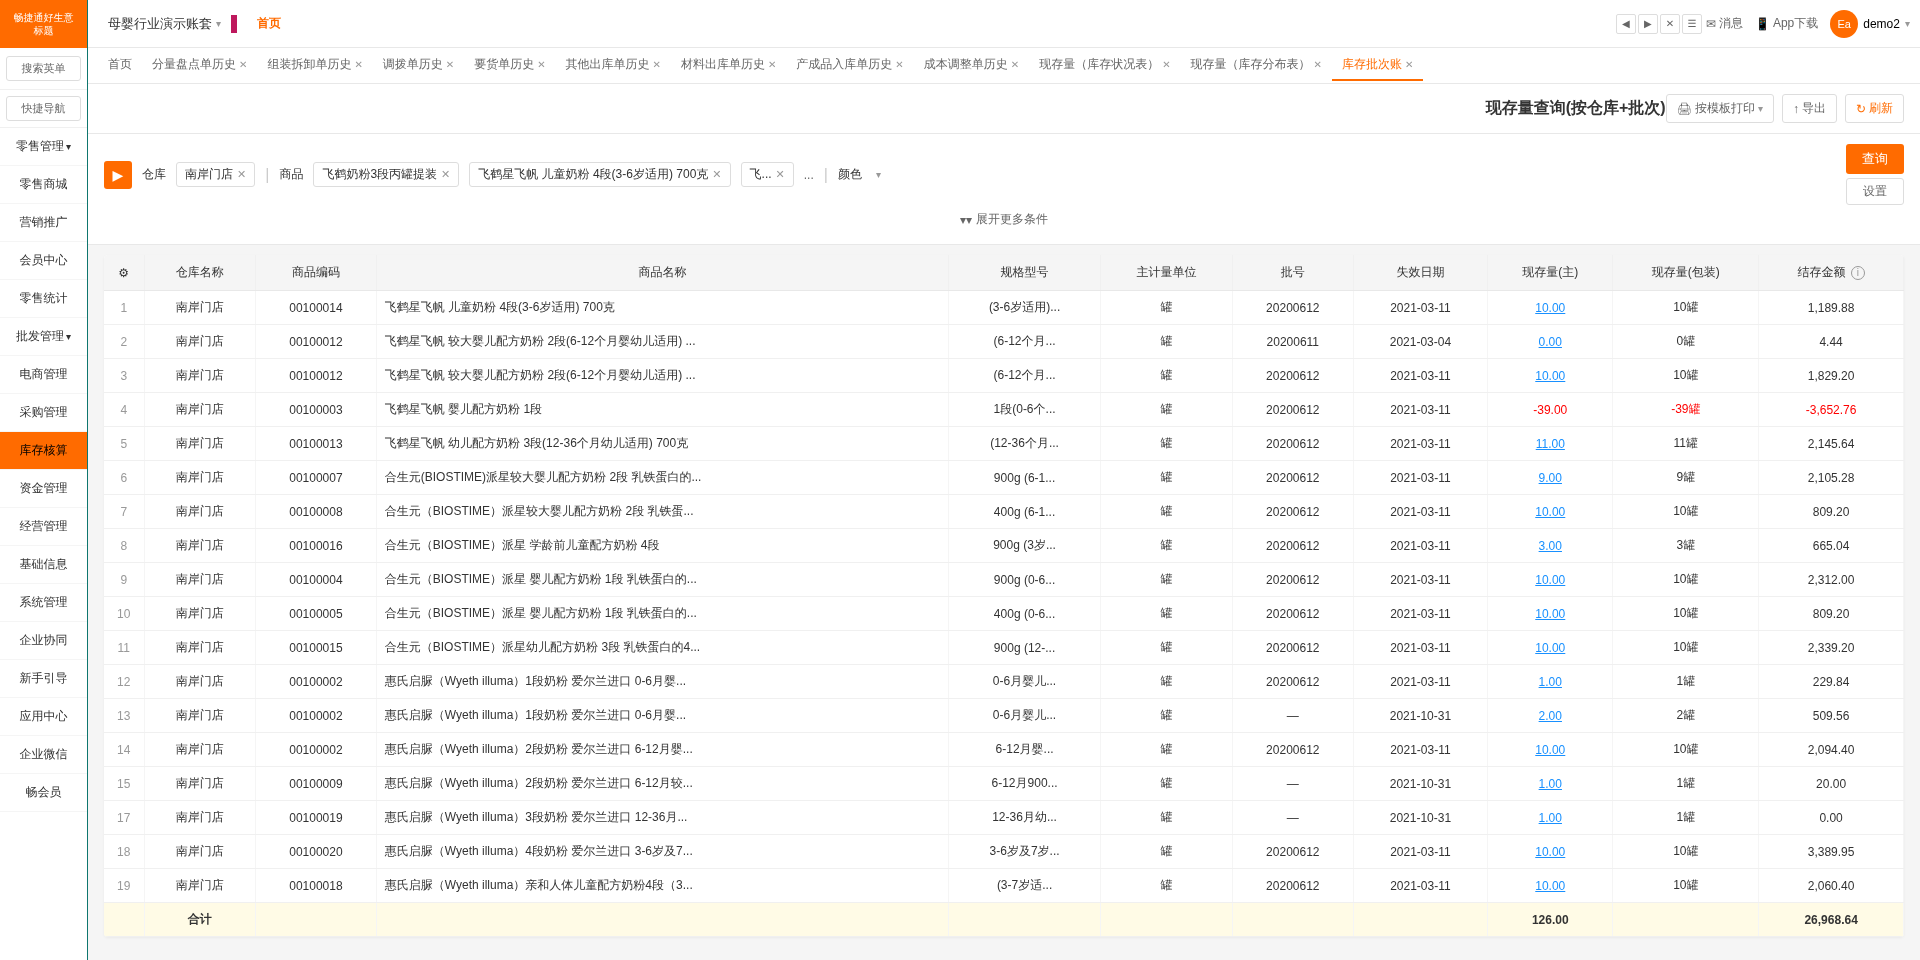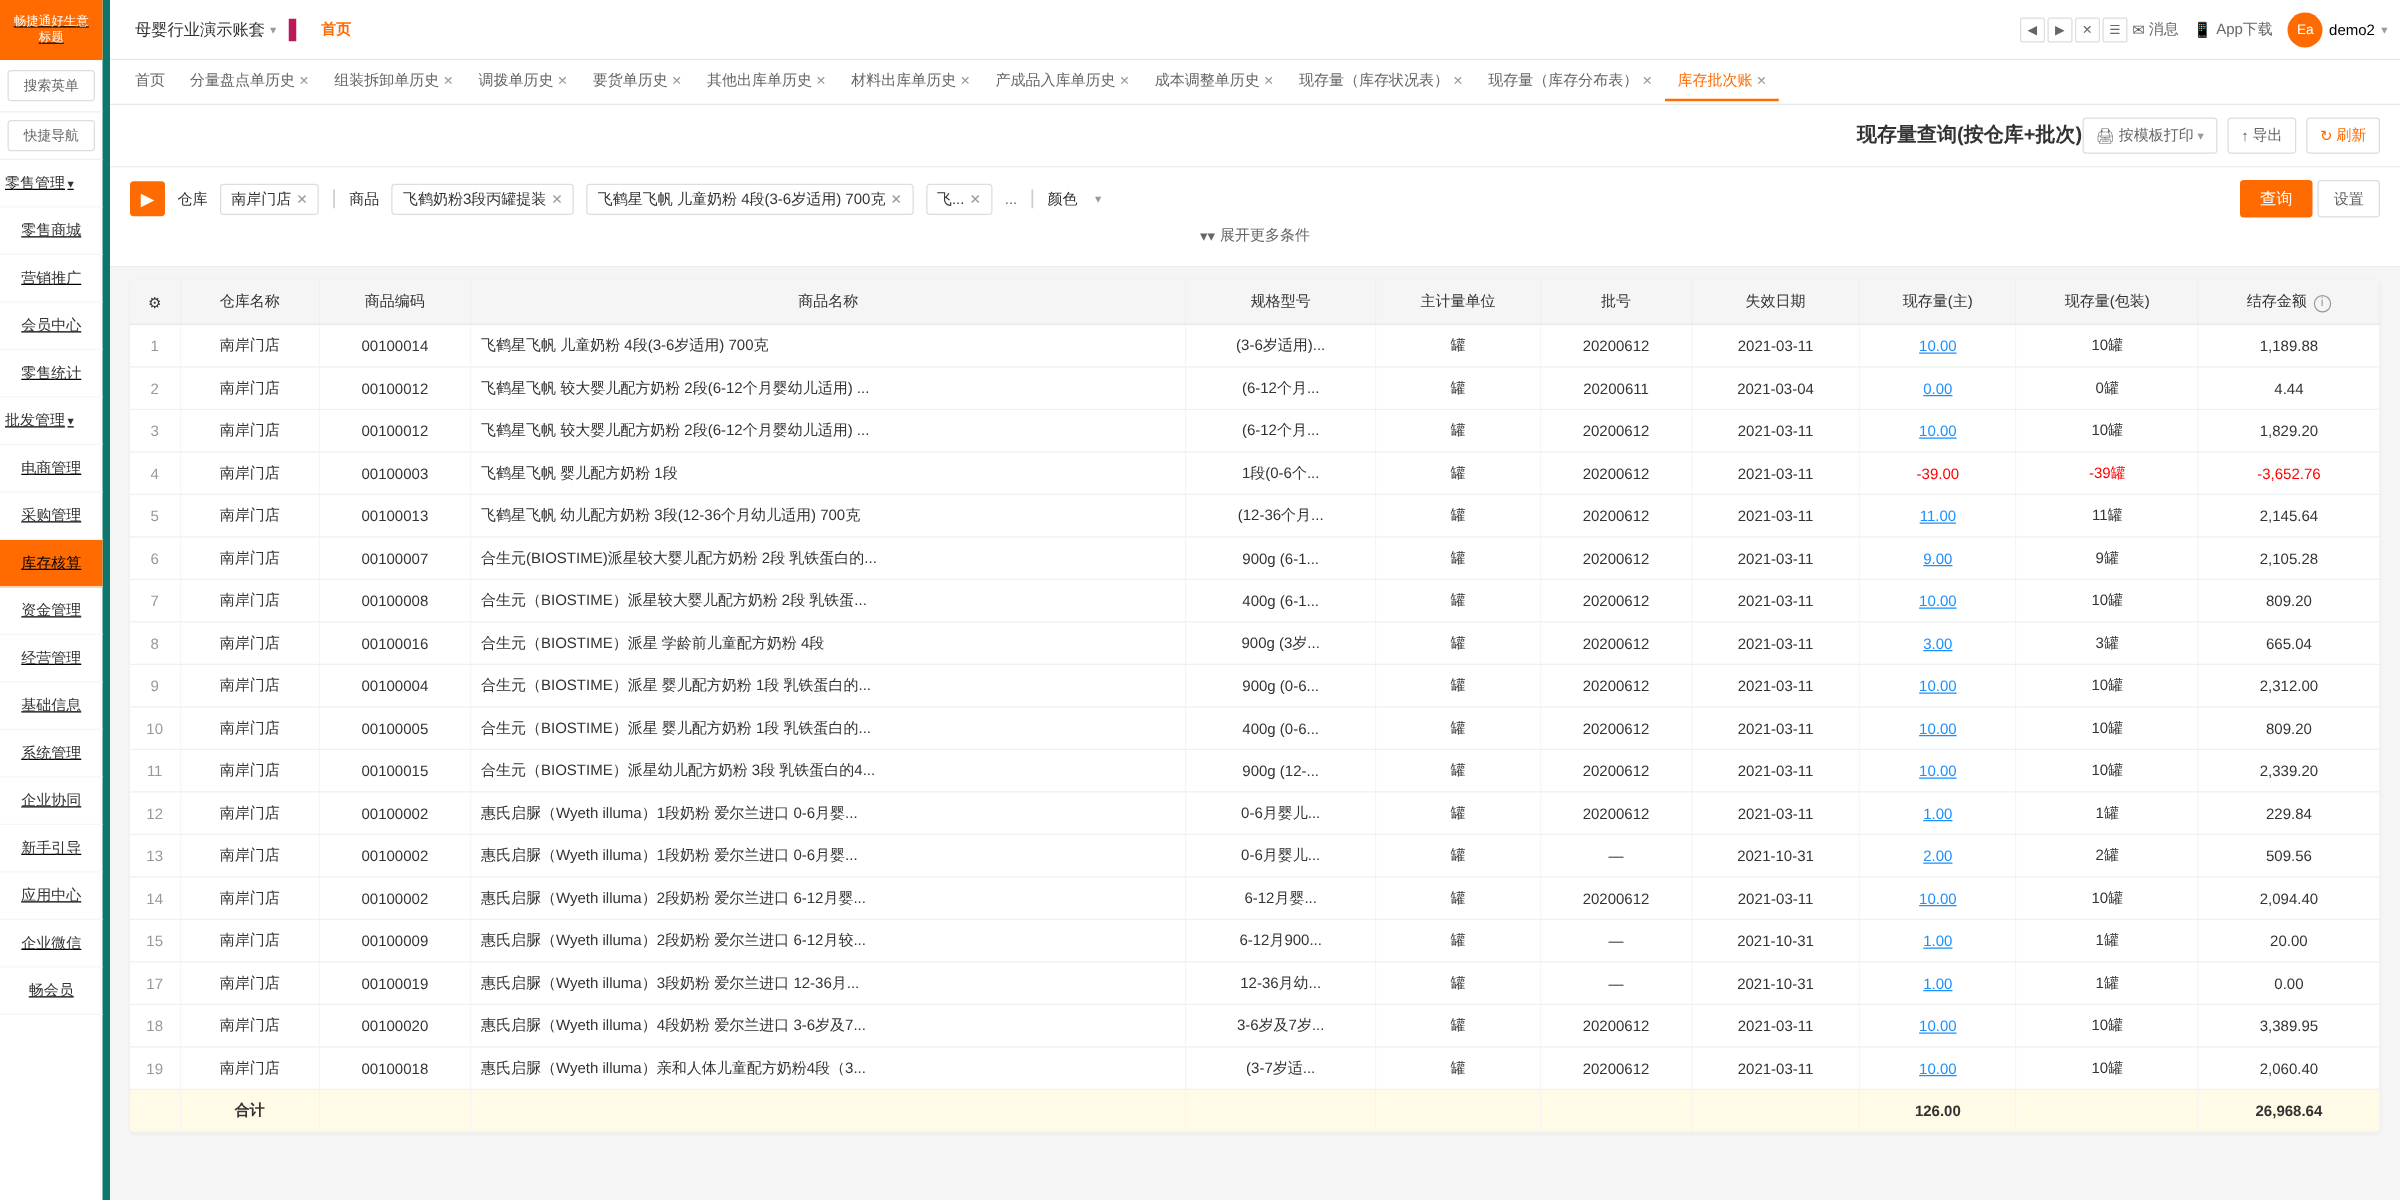--- a/index.html
+++ b/index.html
@@ -1,28 +1,28 @@
 <!DOCTYPE html>
 <html><head>
   <meta charset="utf-8">
   <style>
     * { margin: 0; padding: 0; box-sizing: border-box; }
     body { font-family: "Microsoft YaHei", "PingFang SC", Arial, sans-serif; font-size: 12px; background: #f5f5f5; display: flex; height: 960px; overflow: hidden; }
 
     
-    .sidebar { width: 88px; background: #fff; display: flex; flex-direction: column; border-right: 6px solid #0f766e; flex-shrink: 0; text-decoration: underline; }
+    .sidebar { width: 88px; background: #fff; display: flex; flex-direction: column; border-right: 1px solid #0f766e; flex-shrink: 0; }
     .sidebar-logo { background: #ff6b00; color: #fff; padding: 8px 4px; text-align: center; font-size: 11px; line-height: 1.3; cursor: pointer; height: 48px; display: flex; align-items: center; justify-content: center; flex-direction: column; }
     .sidebar-logo .logo-text { font-size: 10px; }
     .sidebar-search { padding: 8px 6px; border-bottom: 1px solid #f0f0f0; }
     .sidebar-search-btn { width: 100%; background: #fff; border: 1px solid #ddd; border-radius: 3px; padding: 4px 2px; font-size: 11px; color: #666; cursor: pointer; text-align: center; }
     .sidebar-nav-btn { padding: 6px; border-bottom: 1px solid #f0f0f0; }
     .sidebar-nav-btn button { width: 100%; background: #fff; border: 1px solid #ddd; border-radius: 3px; padding: 4px 2px; font-size: 11px; color: #666; cursor: pointer; }
     .sidebar-item { padding: 10px 4px; text-align: center; font-size: 12px; color: #333; cursor: pointer; border-bottom: 1px solid #f5f5f5; }
     .sidebar-item.active { background: #ff6b00; color: #000000; }
-    .sidebar-item.has-arrow { display: flex; align-items: center; gap: 2px; }
+    .sidebar-item.has-arrow { display: flex; align-items: center; justify-content: center; gap: 2px; }
 
     
     .main { flex: 1; display: flex; flex-direction: column; overflow: hidden; }
 
     
     .topbar { background: #fff; border-bottom: 1px solid #e8e8e8; display: flex; align-items: center; height: 48px; padding: 0 10px; gap: 4px; overflow: hidden; }
     .topbar-tab { padding: 4px 10px; font-size: 12px; color: #333; cursor: pointer; white-space: nowrap; border-radius: 3px; display: flex; align-items: center; gap: 4px; }
     .topbar-tab.home { color: #ff6b00; font-weight: bold; }
     .topbar-right { margin-left: auto; display: flex; align-items: center; gap: 12px; flex-shrink: 0; }
     .topbar-right .msg { font-size: 12px; color: #666; cursor: pointer; display: flex; align-items: center; gap: 3px; }
@@ -214,21 +214,21 @@
           <span class="tag-close">✕</span>
         </div>
         <div class="filter-tag">
           <span>飞...</span>
           <span class="tag-close">✕</span>
         </div>
         <span class="filter-more">...</span>
         <span style="color:#ccc;font-size:16px;">|</span>
         <span class="filter-label">颜色</span>
         <span class="dropdown-arrow" style="margin-left:4px;">▾</span>
-        <div style="margin-left:auto;display:flex;flex-direction:row;gap:4px;">
+        <div style="margin-left:auto;display:flex;flex-direction:column;gap:4px;">
           <button class="btn-query">查询</button>
           <button class="btn-settings">设置</button>
         </div>
       </div>
       <div class="filter-expand">
         <span>▾▾</span>
         <span>展开更多条件</span>
       </div>
     </div>
 

